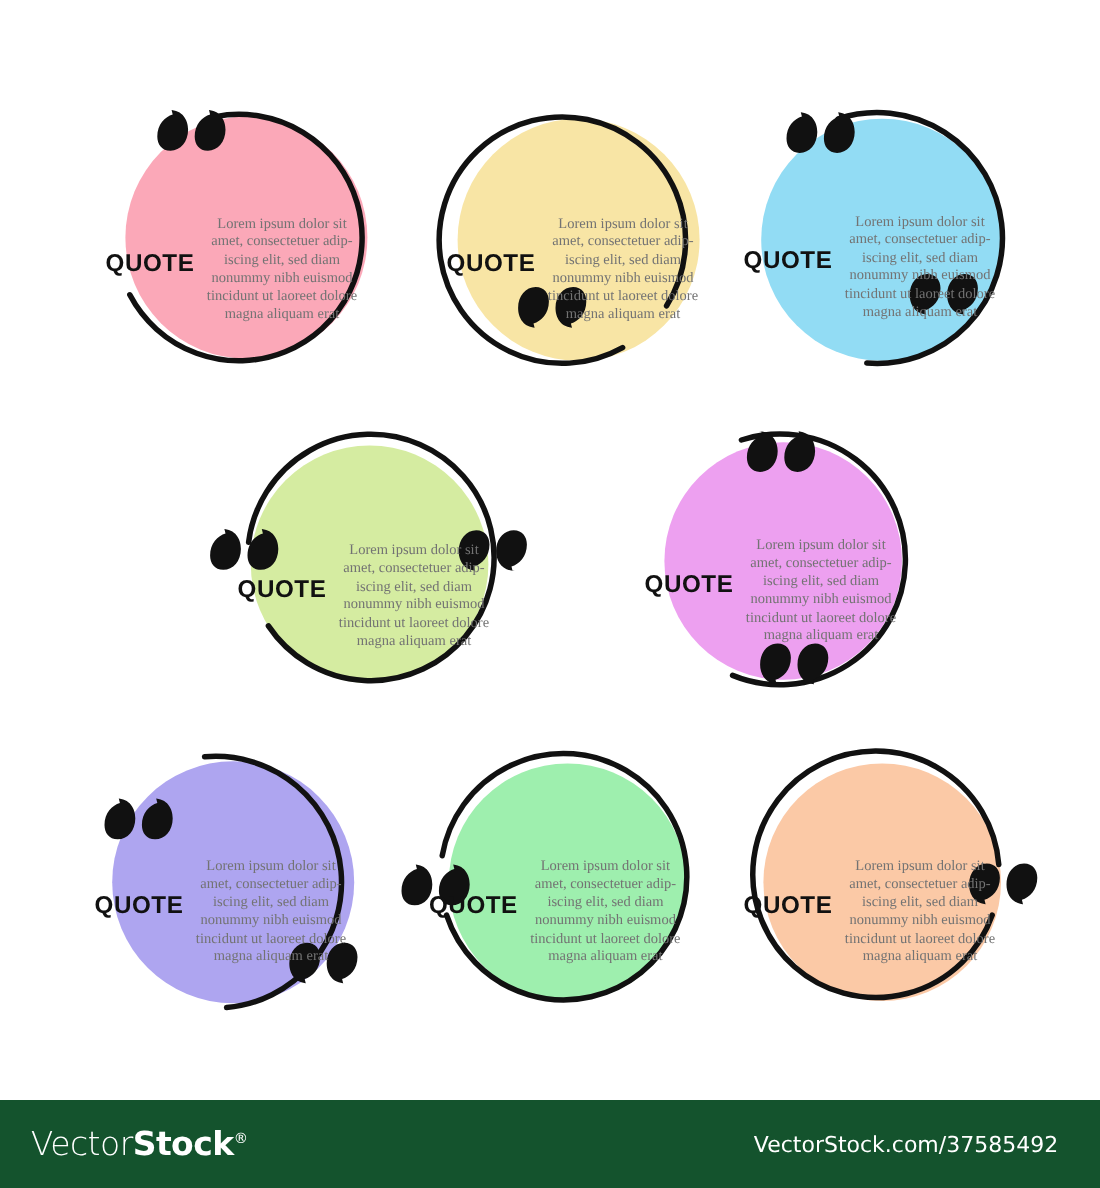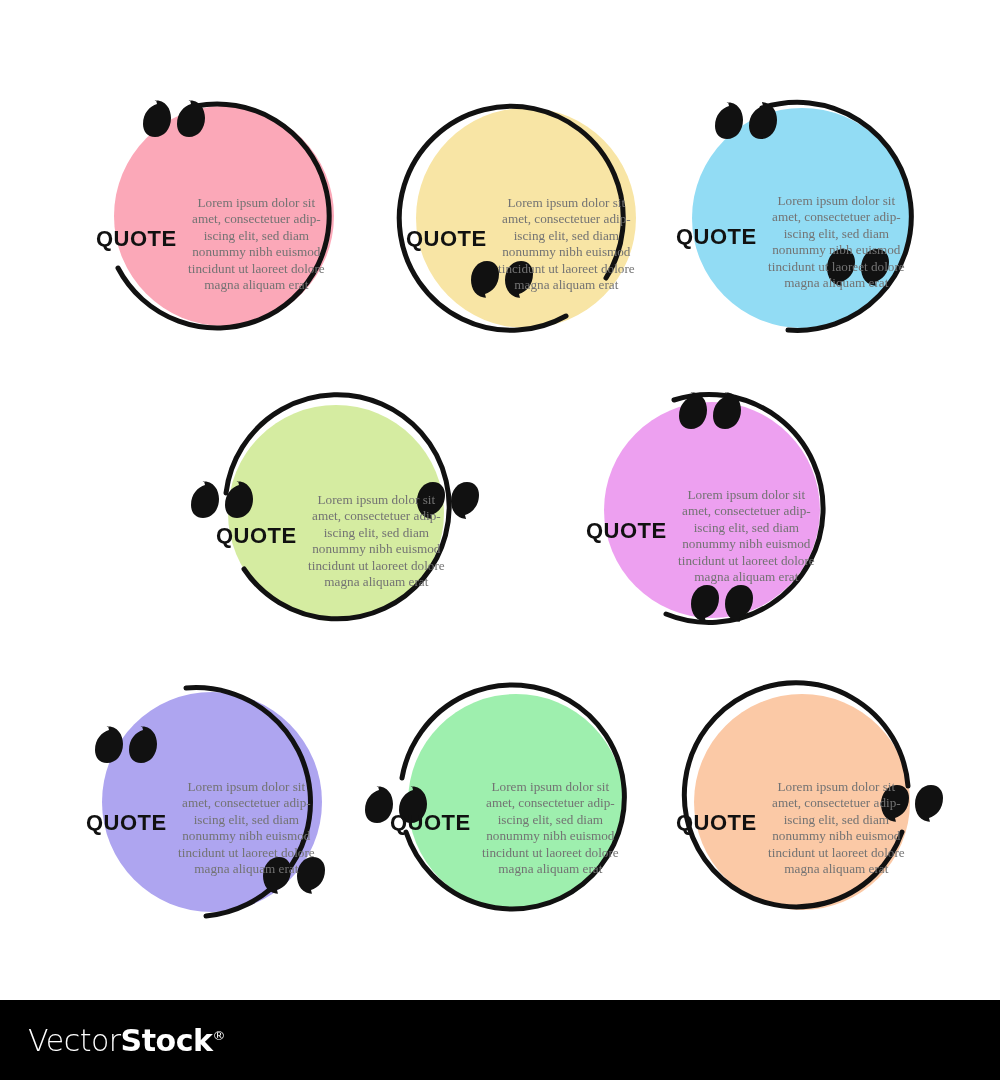--- a/index.html
+++ b/index.html
@@ -298,15 +298,16 @@
         <div>iscing elit, sed diam</div>
         <div>nonummy nibh euismod</div>
         <div>tincidunt ut laoreet dolore</div>
         <div>magna aliquam erat</div>
       </div>
     </div>
   </div>
 
 </div>
 
-<footer id="watermark" style="background: #000000;">
+<footer id="watermark" style="background: #14532d;">
   <div class="wm-logo"><span class="thin">Vector</span><span class="bold">Stock</span><span class="reg">®</span></div>
+  <div class="wm-url">VectorStock.com/37585492</div>
 </footer>
 
 </body></html>

